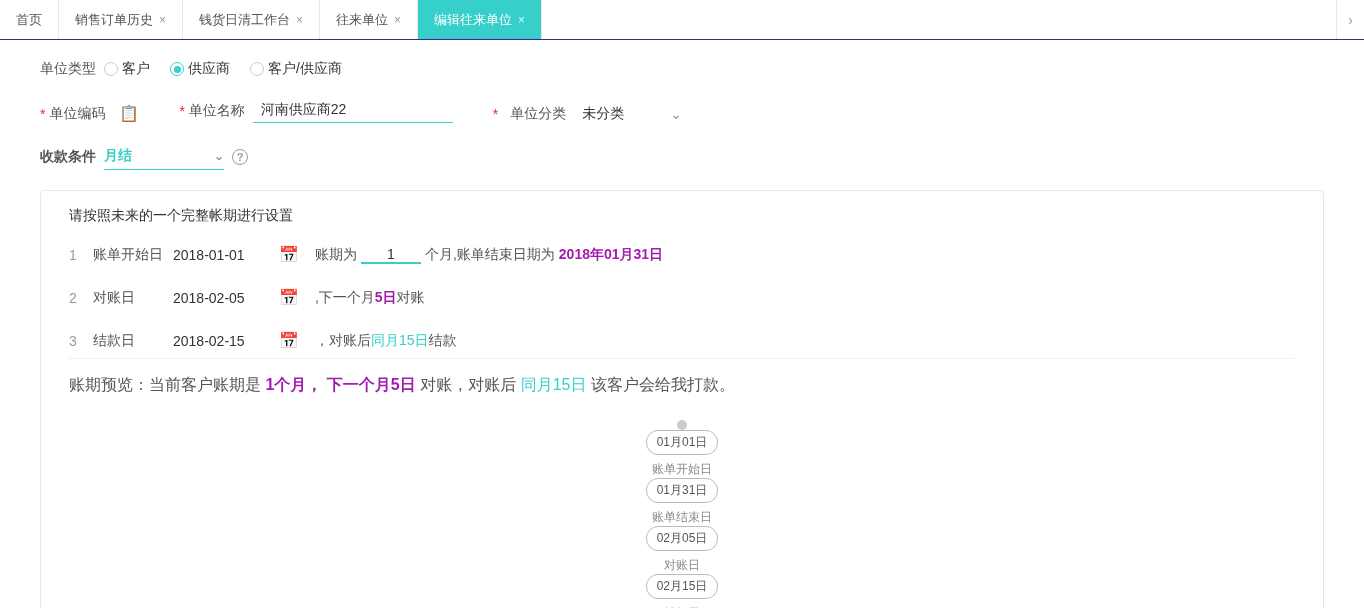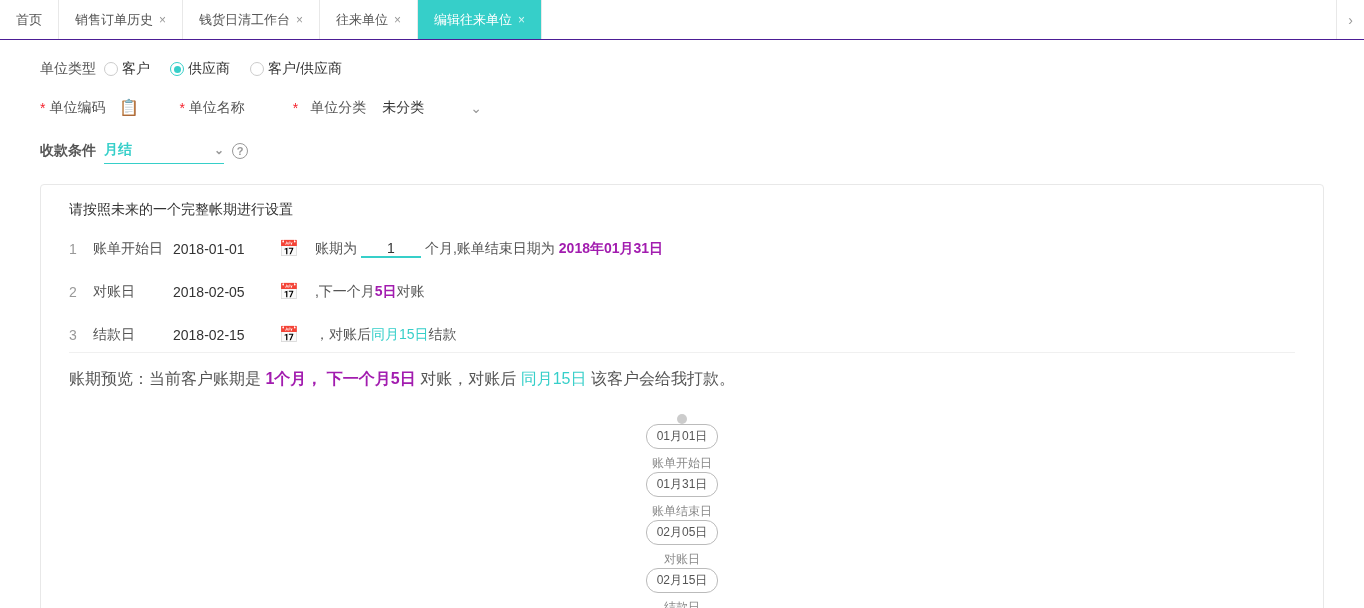--- a/index.html
+++ b/index.html
@@ -328,20 +328,21 @@
 
   <div class="form-row" style="gap:40px; align-items:flex-end;">
     <div style="display:flex;align-items:center;">
       <span class="required-star">*</span>
       <span class="form-label">单位编码</span>
       <span class="cal-icon" style="font-size:16px;color:#36cfc9;">📋</span>
     </div>
     <div style="display:flex;align-items:center;">
       <span class="required-star">*</span>
       <span class="form-label">单位名称</span>
+      <input class="input-field input-field-name" type="text" value="河南供应商22" style="">
     </div>
     <div style="display:flex;align-items:center;gap:8px;">
       <span class="required-star">*</span>
       <span class="form-label">单位分类</span>
       <div class="classify-wrap">
         <span class="classify-value">未分类</span>
         <span class="classify-arrow" style="margin-left:40px;">⌄</span>
       </div>
     </div>
   </div>

